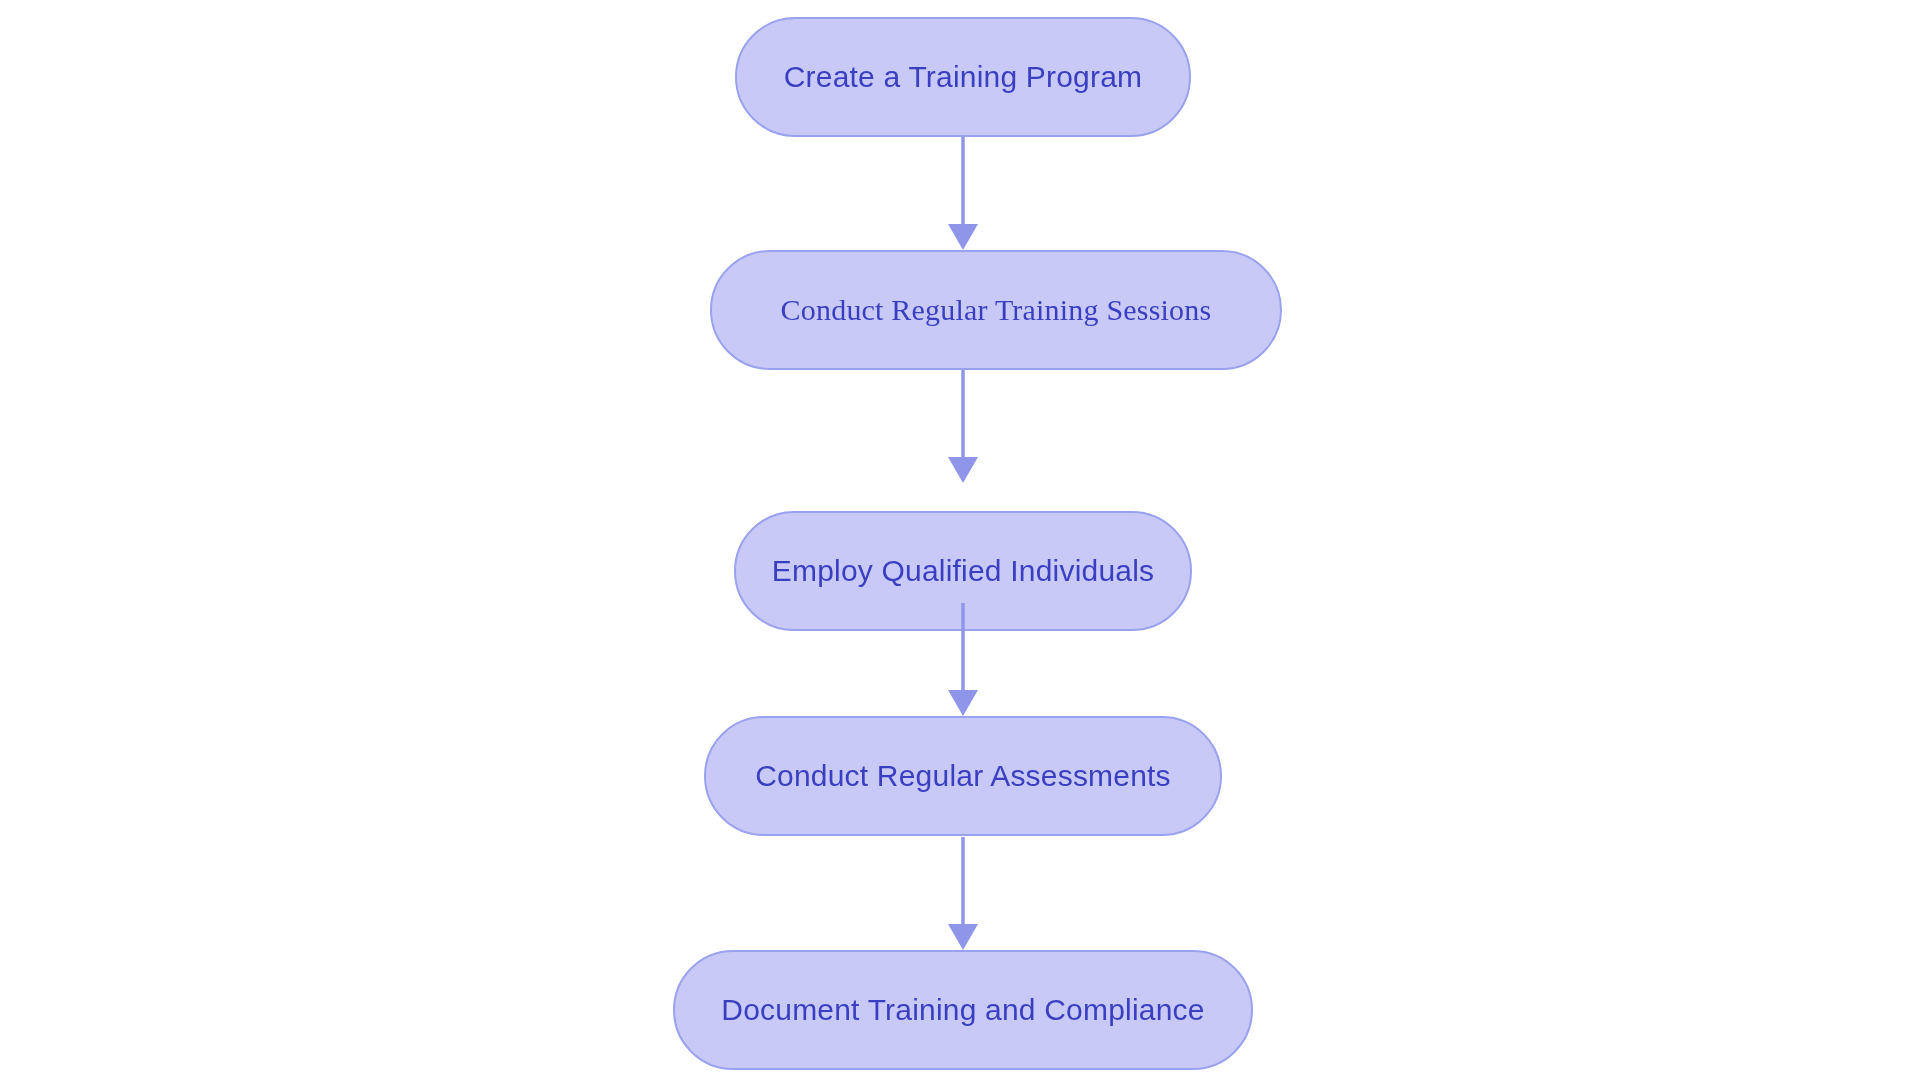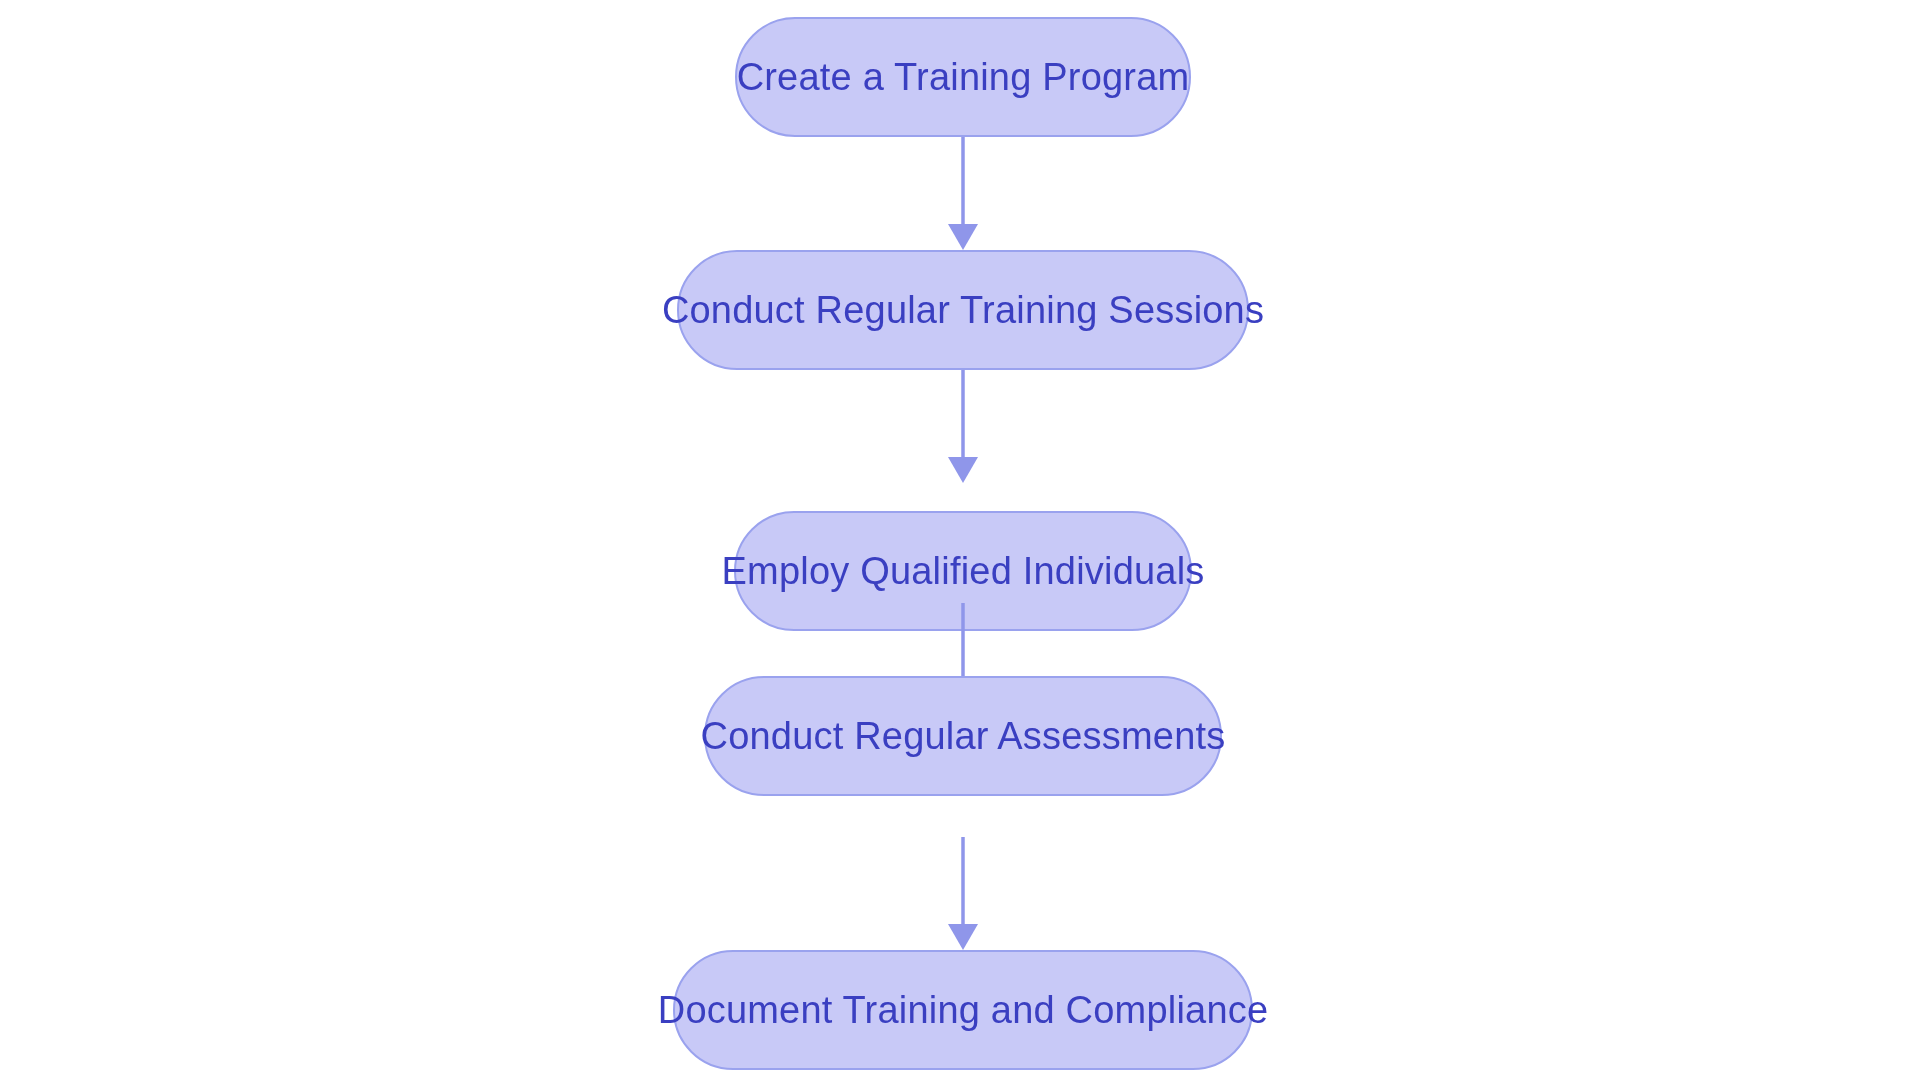--- a/index.html
+++ b/index.html
@@ -19,30 +19,30 @@
     position: absolute;
     height: 120px;
     border-radius: 60px;
     background: var(--node_fill, #c8c9f7);
     border: 2px solid var(--node_border, #9aa2ee);
     box-sizing: border-box;
     display: flex;
     align-items: center;
     justify-content: center;
     color: var(--node_text, #3a3fc1);
-    font-size: 38px;
+    font-size: 30px;
     font-weight: 500;
     letter-spacing: 0.2px;
     white-space: nowrap;
     text-align: center;
   }
   .node-1 { left: 735px; top: 17px;  width: 456px; }
-  .node-2 { left: 677px; top: 250px; width: 572px; }
+  .node-2 { left: 710px; top: 250px; width: 572px; font-family: Liberation Serif, serif; }
   .node-3 { left: 734px; top: 483px; width: 458px; margin-top: 28px; }
-  .node-4 { left: 704px; top: 676px; width: 518px; align-items: center; }
+  .node-4 { left: 704px; top: 716px; width: 518px; align-items: center; }
   .node-5 { left: 673px; top: 950px; width: 580px; }
 
   .arrow {
     position: absolute;
     left: 946px;
     width: 34px;
     height: 113px;
     overflow: visible;
   }
   .arrow-1 { top: 137px; }

